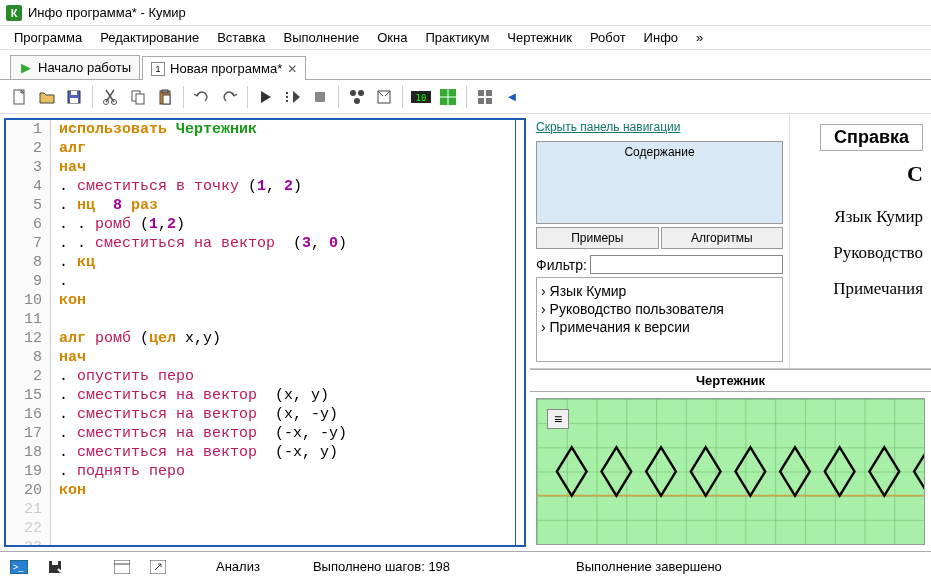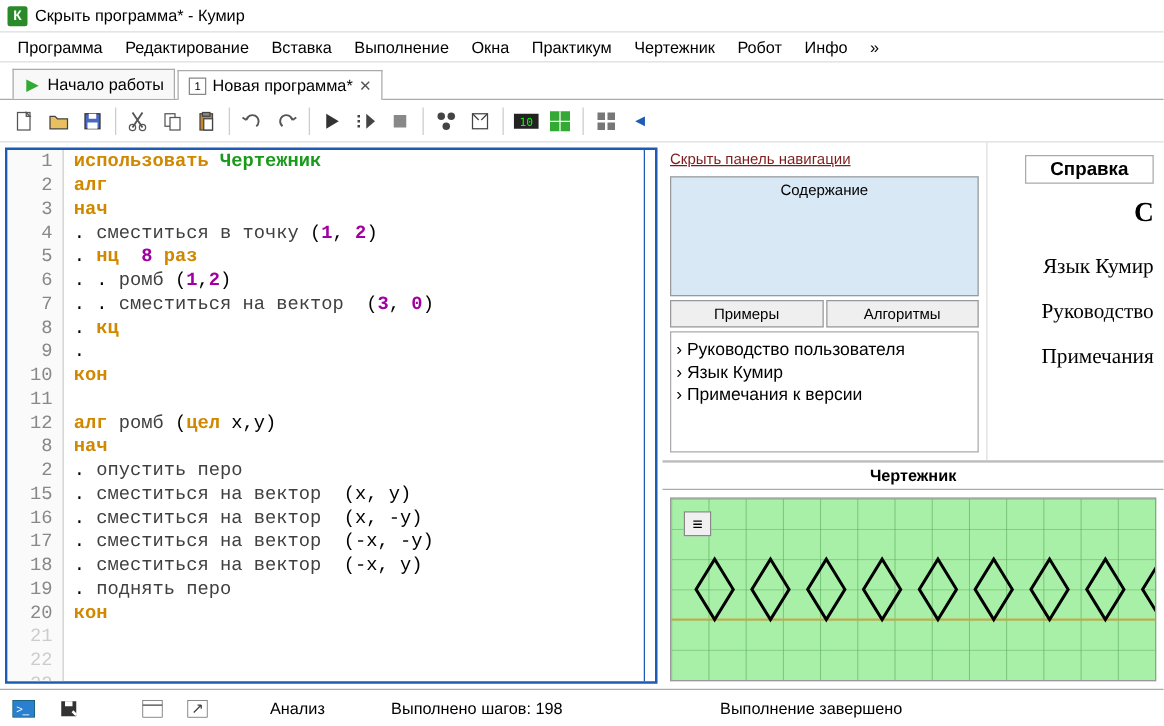--- a/index.html
+++ b/index.html
@@ -20,53 +20,53 @@
 .main-area { flex: 1; display: flex; min-height: 0; }
 .left-pane { width: 530px; display: flex; flex-direction: column; }
 .editor { flex: 1; border: 2px solid #1e5bb5; margin: 4px; display: flex; font-family: "Courier New", monospace; font-size: 15px; overflow: hidden; }
 .gutter { width: 45px; background: #fafafa; border-right: 1px solid #ccc; color: #888; text-align: right; padding-right: 8px; line-height: 19px; }
 .gutter .ln { height: 19px; }
 .gutter .faded { color: #ccc; }
 .code { flex: 1; padding: 0 8px; line-height: 19px; white-space: pre; position: relative; }
 .code-inner { border-right: 1px solid #1e5bb5; padding-right: 60px; }
 .kw { color: #d08800; font-weight: bold; }
 .green { color: #1a9a1a; font-weight: bold; }
-.cmd { color: #404040; }
+.cmd { color: #be185d; }
 .num { color: #a000a0; font-weight: bold; }
 .right-pane { flex: 1; display: flex; flex-direction: column; min-width: 0; }
 .right-top { display: flex; border-bottom: 1px solid #ccc; height: 255px; }
 .nav-panel { width: 260px; padding: 6px; display: flex; flex-direction: column; gap: 3px; border-right: 1px solid #ddd; }
-.hide-link { color: #7f1d1d; text-decoration: underline; cursor: pointer; font-size: 12px; margin-bottom: 4px; }
+.hide-link { color: #0f766e; text-decoration: underline; cursor: pointer; font-size: 12px; margin-bottom: 4px; }
 .nav-btn-row { display: flex; gap: 2px; }
 .nav-btn { flex: 1; border: 1px solid #999; background: #efefef; padding: 3px; font-size: 12px; text-align: center; cursor: pointer; }
 .filter-row { display: flex; align-items: center; gap: 3px; font-size: 14px; margin-top: 3px; }
 .filter-row input { flex: 1; border: 1px solid #888; padding: 1px 3px; font-size: 13px; }
 .tree { border: 1px solid #aaa; flex: 1; padding: 4px; font-size: 14px; overflow: auto; }
 .tree div { padding: 1px 0; cursor: default; }
 .help-view { flex: 1; padding: 10px 8px 10px 30px; overflow: hidden; }
-.help-title { text-align: center; font-weight: bold; border: 1px solid #aaa; padding: 2px; margin-bottom: 10px; font-size: 15px; }
+.help-title { text-align: center; font-weight: bold; border: 1px solid #aaa; padding: 2px; margin-bottom: 10px; font-size: 18px; }
 .help-big { font-family: Georgia, serif; font-size: 22px; font-weight: bold; text-align: right; margin-bottom: 20px; }
 .help-line { font-family: Georgia, serif; font-size: 17px; text-align: right; margin-bottom: 16px; }
 .drawer-panel { flex: 1; display: flex; flex-direction: column; border-top: 1px solid #aaa; }
 .drawer-title { text-align: center; font-weight: bold; border-bottom: 1px solid #aaa; padding: 3px; font-size: 13px; }
 .canvas-wrap { flex: 1; padding: 6px; background: #fff; }
 .canvas { width: 100%; height: 100%; background: #a8f0a8; position: relative; border: 1px solid #999; }
 .canvas-menu { position: absolute; top: 10px; left: 10px; width: 22px; height: 20px; border: 1px solid #888; background: #f0f0f0; display: flex; align-items: center; justify-content: center; font-size: 14px; cursor: pointer; }
 .grid-svg { position: absolute; inset: 0; width: 100%; height: 100%; }
 .statusbar { height: 30px; border-top: 1px solid #aaa; display: flex; align-items: center; padding: 0 10px; gap: 18px; font-size: 13px; }
 .stat-icon { width: 18px; height: 18px; display: flex; align-items: center; justify-content: center; cursor: pointer; }
 .stat-right { margin-left: 108px; }
 svg { display: block; }
 </style>
 </head>
 <body>
 
 <div class="titlebar">
   <div class="app-icon">К</div>
-  <div>Скрыть программа* - Кумир</div>
+  <div>Инфо программа* - Кумир</div>
 </div>
 
 <div class="menubar" id="menubar">
     <div class="menu-item">Программа</div>
     <div class="menu-item">Редактирование</div>
     <div class="menu-item">Вставка</div>
     <div class="menu-item">Выполнение</div>
     <div class="menu-item">Окна</div>
     <div class="menu-item">Практикум</div>
     <div class="menu-item">Чертежник</div>
@@ -230,23 +230,27 @@
   </div>
   <div class="right-pane">
     <div class="right-top">
       <div class="nav-panel">
         <a class="hide-link">Скрыть панель навигации</a>
         <div class="nav-btn" style="background:#d8e8f5;">Содержание</div>
         <div class="nav-btn-row">
           <div class="nav-btn">Примеры</div>
           <div class="nav-btn">Алгоритмы</div>
         </div>
+        <div class="filter-row">
+          <span>Фильтр:</span>
+          <input type="text" style="">
+        </div>
         <div class="tree" id="tree">
+            <div>› Язык Кумир</div>
             <div>› Руководство пользователя</div>
-            <div>› Язык Кумир</div>
             <div>› Примечания к версии</div>
           </div>
       </div>
       <div class="help-view">
         <div class="help-title">Справка</div>
         <div class="help-big">С</div>
         <div class="help-line">Язык Кумир</div>
         <div class="help-line">Руководство</div>
         <div class="help-line">Примечания</div>
       </div>

